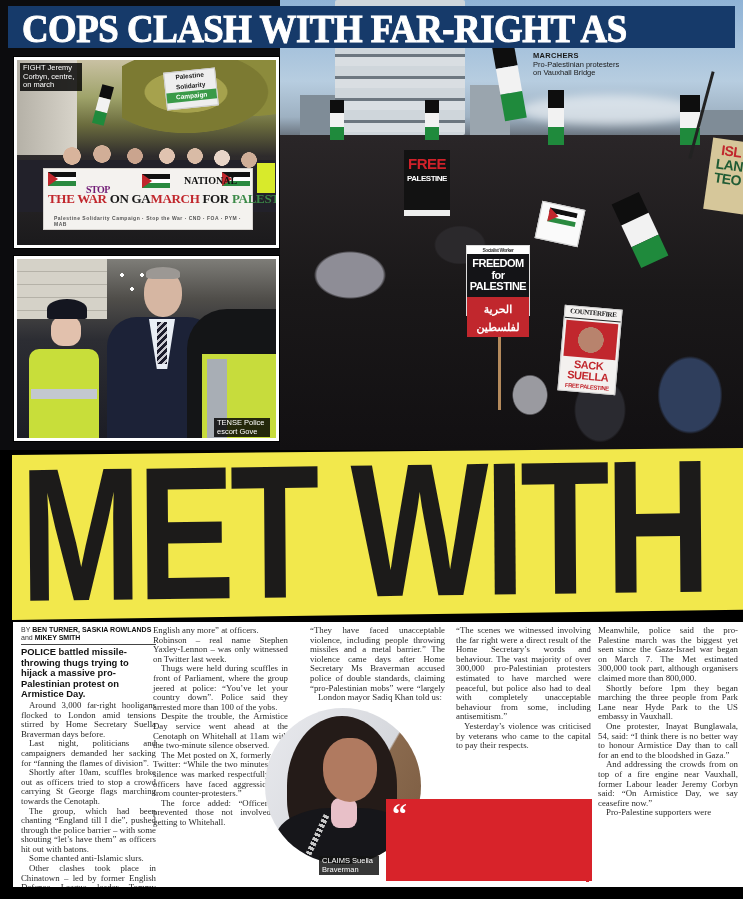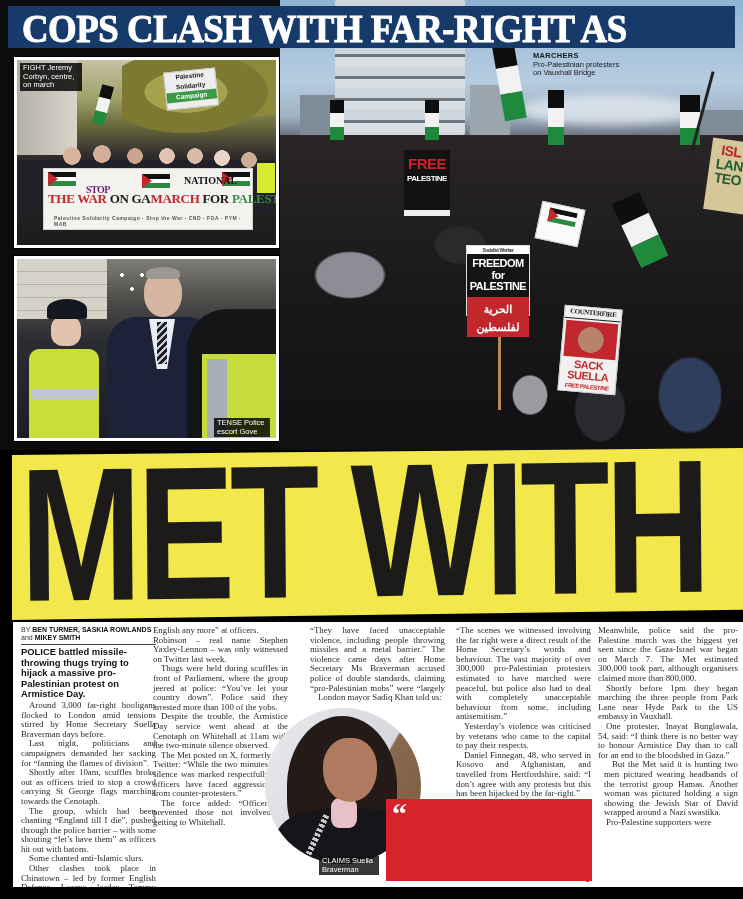--- a/index.html
+++ b/index.html
@@ -343,28 +343,27 @@
   </div>
 
   <div class="col col-3">
     <p class="noi" style="max-height:67px;overflow:hidden;">“They have faced unacceptable violence, including people throwing missiles and a metal barrier.” The violence came days after Home Secretary Ms Braverman accused police of double standards, claiming “pro-Palestinian mobs” were “largely ignored” while aggressive right-wing protesters were “rightly met with a stern response”.</p>
     <p>London mayor Sadiq Khan told us:</p>
   </div>
 
   <div class="col col-4">
     <p class="noi">“The scenes we witnessed involving the far right were a direct result of the Home Secretary’s words and behaviour. The vast majority of over 300,000 pro-Palestinian protesters estimated to have marched were peaceful, but police also had to deal with completely unacceptable behaviour from some, including antisemitism.”</p>
     <p>Yesterday’s violence was criticised by veterans who came to the capital to pay their respects.</p>
-    <p>Daniel Finnegan, 48, who served in Kosovo and Afghanistan, and travelled from Hertfordshire, said: “I don’t agree with any protests but this has been hijacked by the far-right.”</p>
   </div>
 
   <div class="col col-5">
     <p class="noi">Meanwhile, police said the pro-Palestine march was the biggest yet seen since the Gaza-Israel war began on March 7. The Met estimated 300,000 took part, although organisers claimed more than 800,000.</p>
     <p>Shortly before 1pm they began marching the three people from Park Lane near Hyde Park to the US embassy in Vauxhall.</p>
     <p>One protester, Inayat Bunglawala, 54, said: “I think there is no better way to honour Armistice Day than to call for an end to the bloodshed in Gaza.”</p>
-    <p style="padding-left:6px">But the Met said it is hunting two men pictured wearing headbands of the terrorist group Hamas. Another woman was pictured holding a sign showing the Jewish Star of David wrapped around a Nazi swastika.</p>
+    <p>And addressing the crowds from on top of a fire engine near Vauxhall, former Labour leader Jeremy Corbyn said: “On Armistice Day, we say ceasefire now.”</p>
     <p>Pro-Palestine supporters were</p>
   </div>
 </div>
 
 <div class="portrait">
   <div class="hair"></div>
   <div class="coat"></div>
   <div class="scarf"></div>
   <div class="face"></div>
   <div class="chain"></div>

